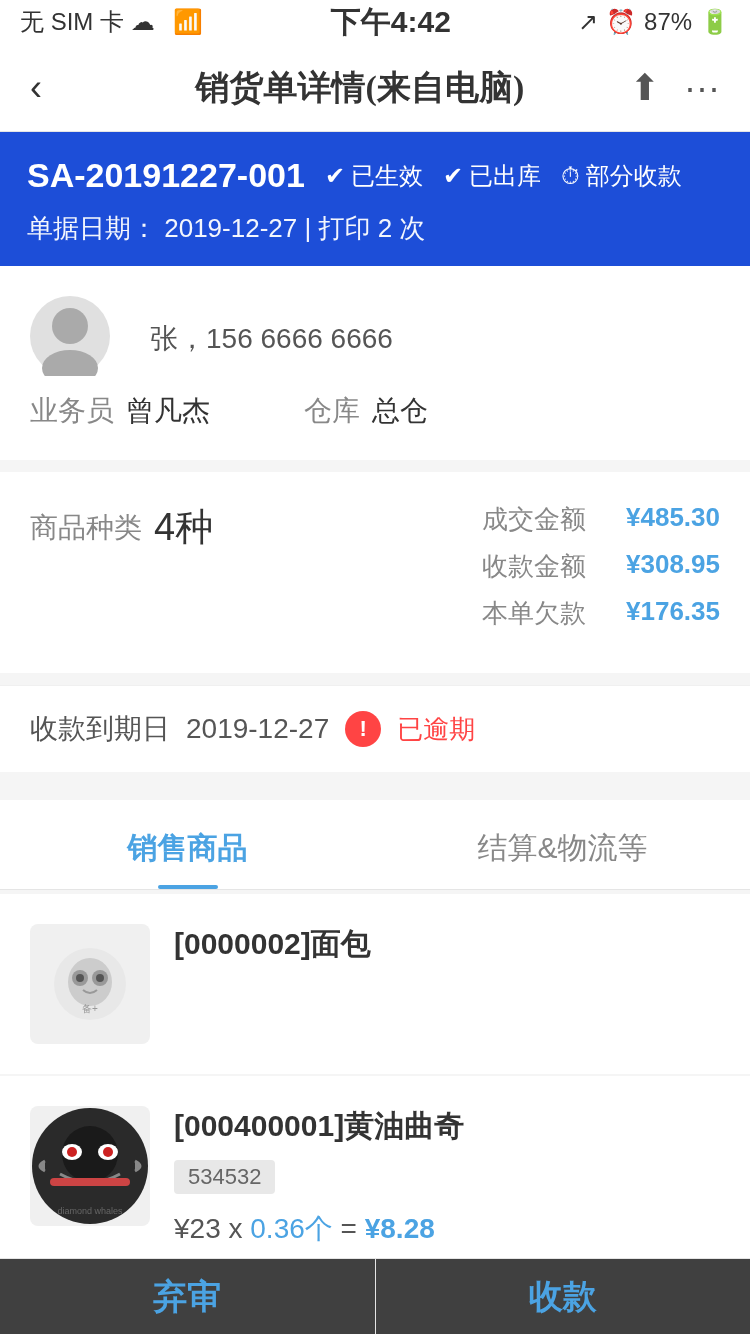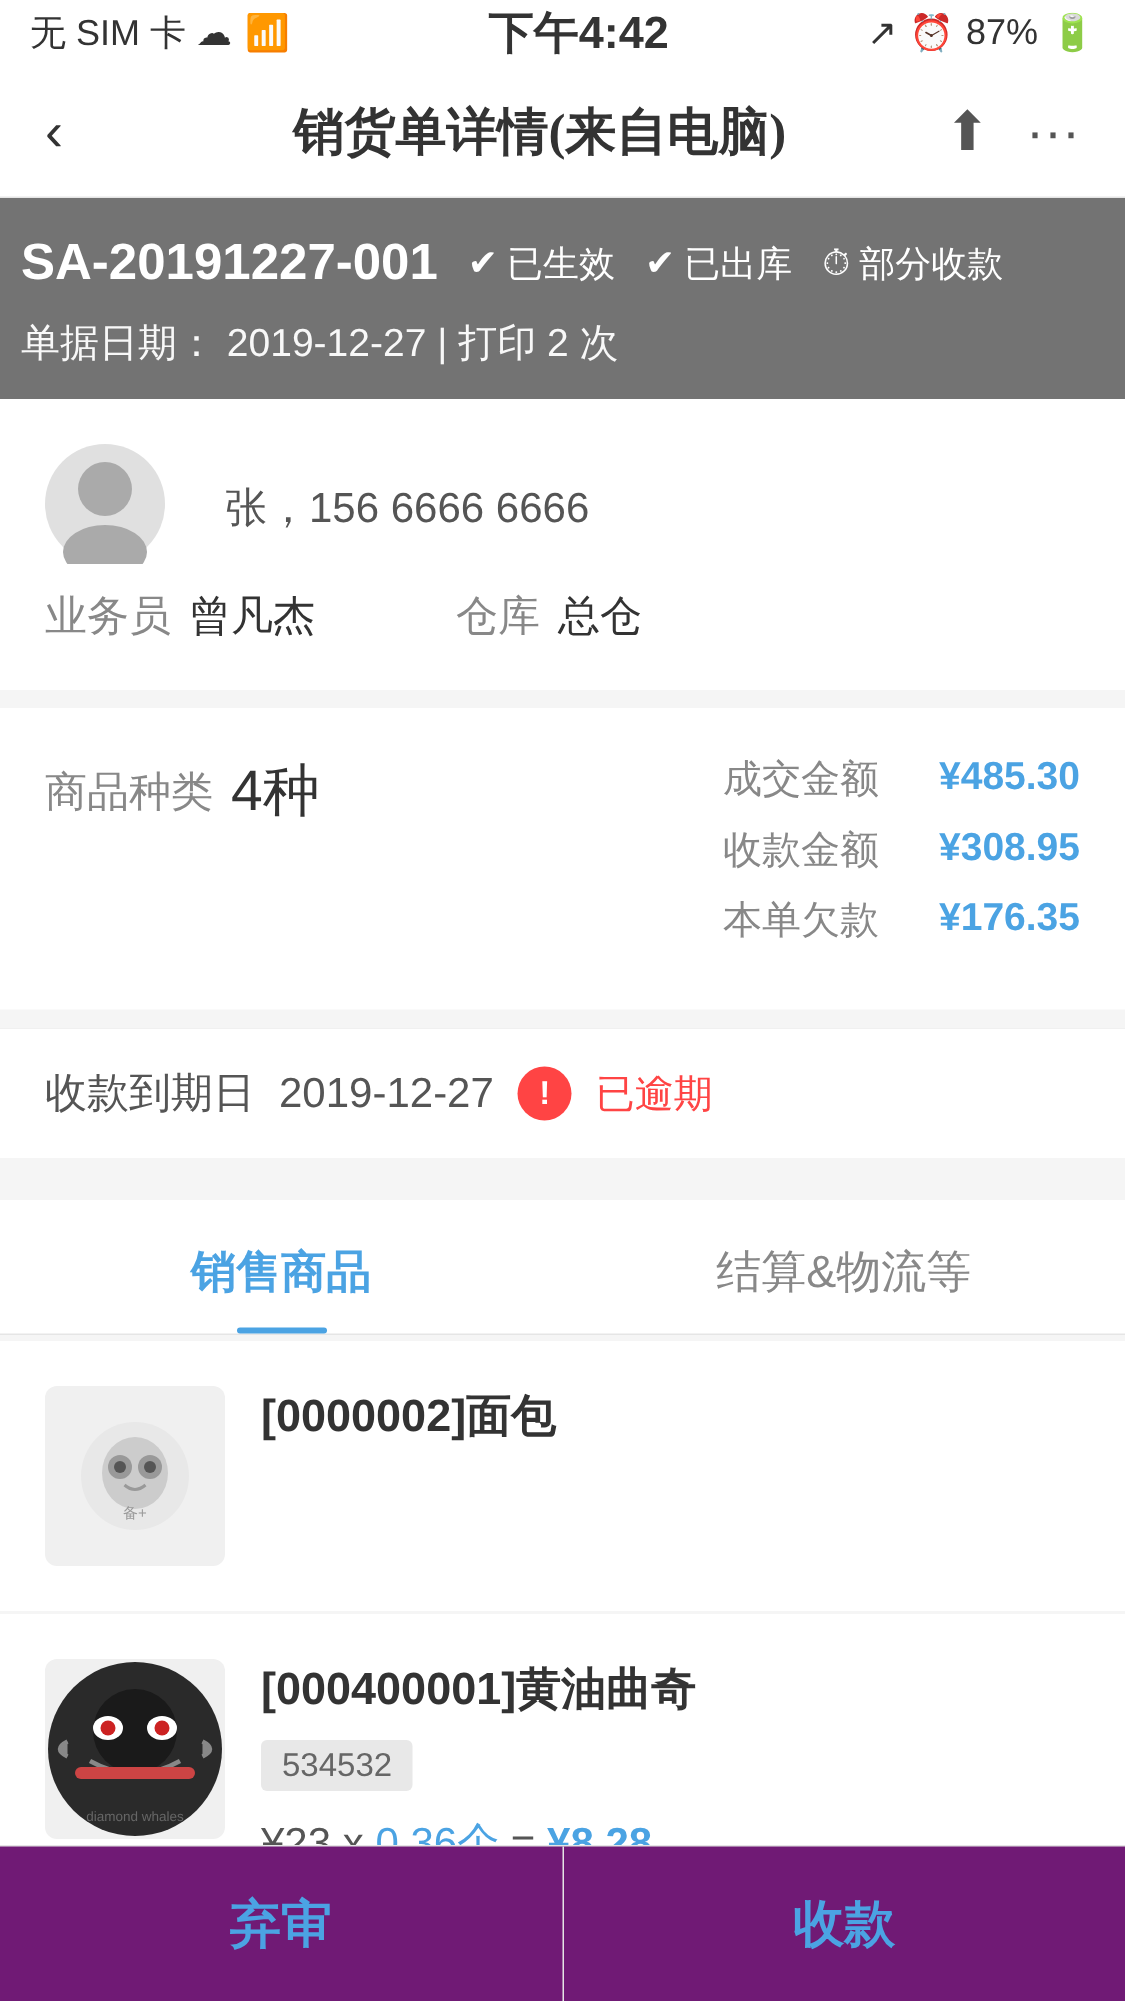--- a/index.html
+++ b/index.html
@@ -17,21 +17,21 @@
     .status-bar {
       height: 44px;
       background: #fff;
       display: flex;
       align-items: center;
       justify-content: space-between;
       padding: 0 20px;
       font-size: 24px;
       font-weight: 500;
     }
-    .status-left { display: flex; align-items: center; gap: 9px; }
+    .status-left { display: flex; align-items: center; gap: 19px; }
     .status-center { font-size: 30px; font-weight: 600; }
     .status-right { display: flex; align-items: center; gap: 8px; font-size: 24px; }
 
     
     .nav-bar {
       height: 88px;
       background: #fff;
       display: flex;
       align-items: center;
       padding: 0 30px;
@@ -58,22 +58,22 @@
       align-items: center;
     }
     .nav-icon {
       font-size: 36px;
       color: #555;
       cursor: pointer;
     }
 
     
     .header-banner {
-      background: #737373;
-      padding: 24px 14px 20px;
+      background: #1d4ed8;
+      padding: 24px 27px 20px;
       color: #fff;
     }
     .banner-top {
       display: flex;
       align-items: center;
       gap: 20px;
       margin-bottom: 16px;
     }
     .order-id {
       font-size: 34px;
@@ -271,22 +271,22 @@
     }
     .price-qty { color: #4BA3E3; font-weight: 500; }
     .price-total { color: #4BA3E3; font-weight: 700; }
 
     
     .bottom-bar {
       position: fixed;
       bottom: 0;
       left: 0;
       width: 750px;
-      height: 104px;
-      background: #701a75;
+      height: 76px;
+      background: #404040;
       border-top: 1px solid #e5e5e5;
       display: flex;
       text-align: right;
     }
     .bottom-btn {
       flex: 1;
       display: flex;
       align-items: center;
       justify-content: center;
       font-size: 34px;

